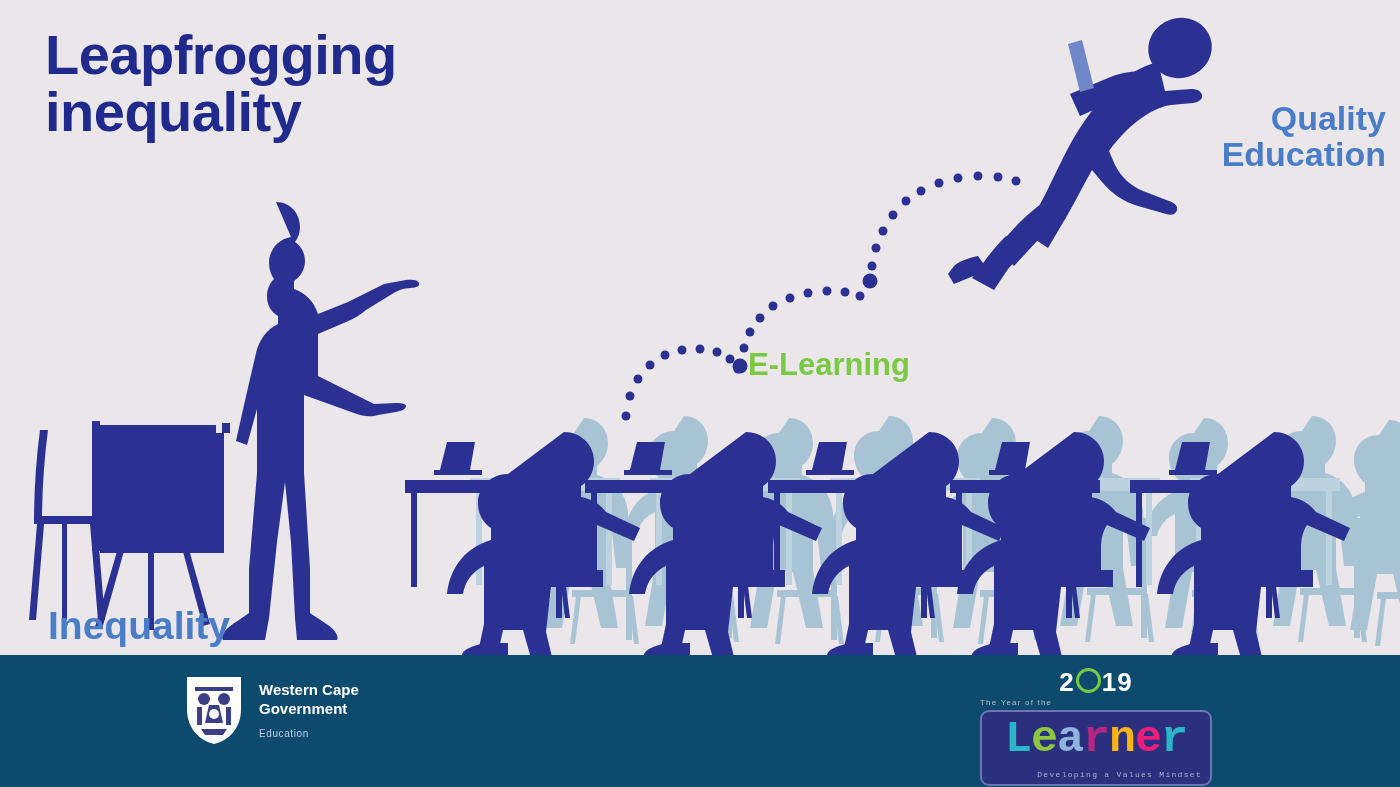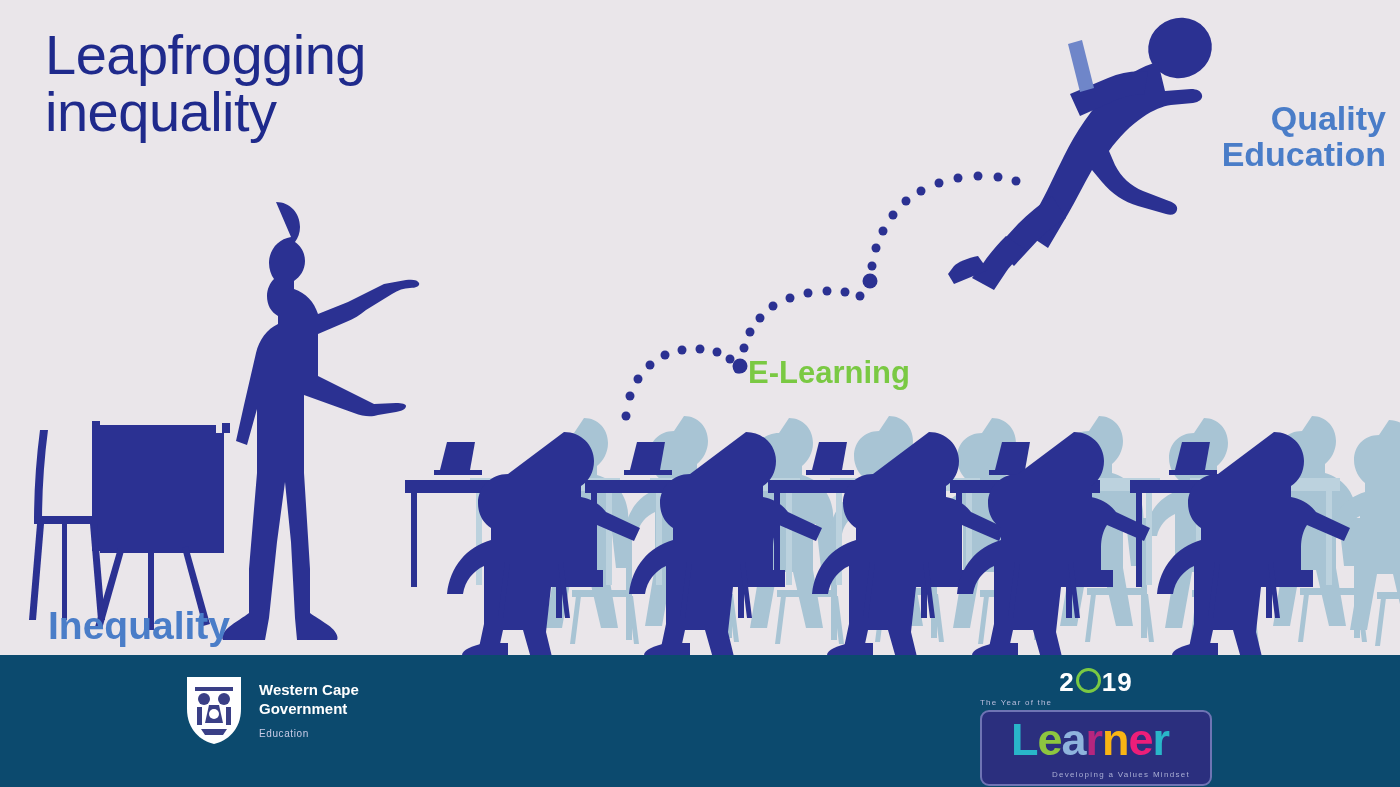--- a/index.html
+++ b/index.html
@@ -15,41 +15,41 @@
     background:#eae6ea;
     overflow:hidden;
   }
   .stage{
     position:absolute;left:0;top:0;width:1400px;height:655px;
     background:#eae6ea;overflow:hidden;
   }
   .title{
     position:absolute;left:45px;top:26px;
     font-size:56px;line-height:1.02;
-    font-weight:normal;
+    font-weight:bold;
     color:#1f2a8c;
     letter-spacing:-0.5px;
     white-space:pre-line;
   }
   .label-quality{
     position:absolute;right:14px;top:100px;
     text-align:right;
     font-size:34px;line-height:1.06;
     font-weight:bold;
     color:#4a7dc8;
     white-space:pre-line;
   }
   .label-transform{
     position:absolute;left:879px;top:271px;
     font-size:31px;font-weight:bold;
     color:#7ac943;
     white-space:nowrap;
   }
   .label-elearning{
-    position:absolute;left:748px;top:355px;
+    position:absolute;left:748px;top:347px;
     font-size:31px;font-weight:bold;
     color:#7ac943;
     white-space:nowrap;
   }
   .label-inequality{
     position:absolute;left:48px;top:604px;
     font-size:39px;font-weight:bold;
     color:#4a7dc8;
     white-space:nowrap;
   }
@@ -83,22 +83,23 @@
     border:3px solid #7ac943;border-radius:50%;
     vertical-align:-2px;margin:0 1px;
   }
   .lr-tag{
     text-align:left;color:#b9bddd;
     font-size:8px;letter-spacing:1.2px;
     margin-top:1px;margin-bottom:3px;
   }
   .lr-box{
     border:2px solid #6f74b4;border-radius:9px;
-    padding:6px 20px 5px 8px;
+    padding:6px 8px 5px 8px;
     background:#2b2f7e;
+    font-family:Liberation Mono, monospace;
   }
   .lr-word{
     text-align:center;
     font-size:45px;font-weight:bold;
     line-height:0.98;
     letter-spacing:-1px;
   }
   .lr-foot{
     text-align:right;color:#a9aed4;
     font-size:8px;letter-spacing:1.3px;

